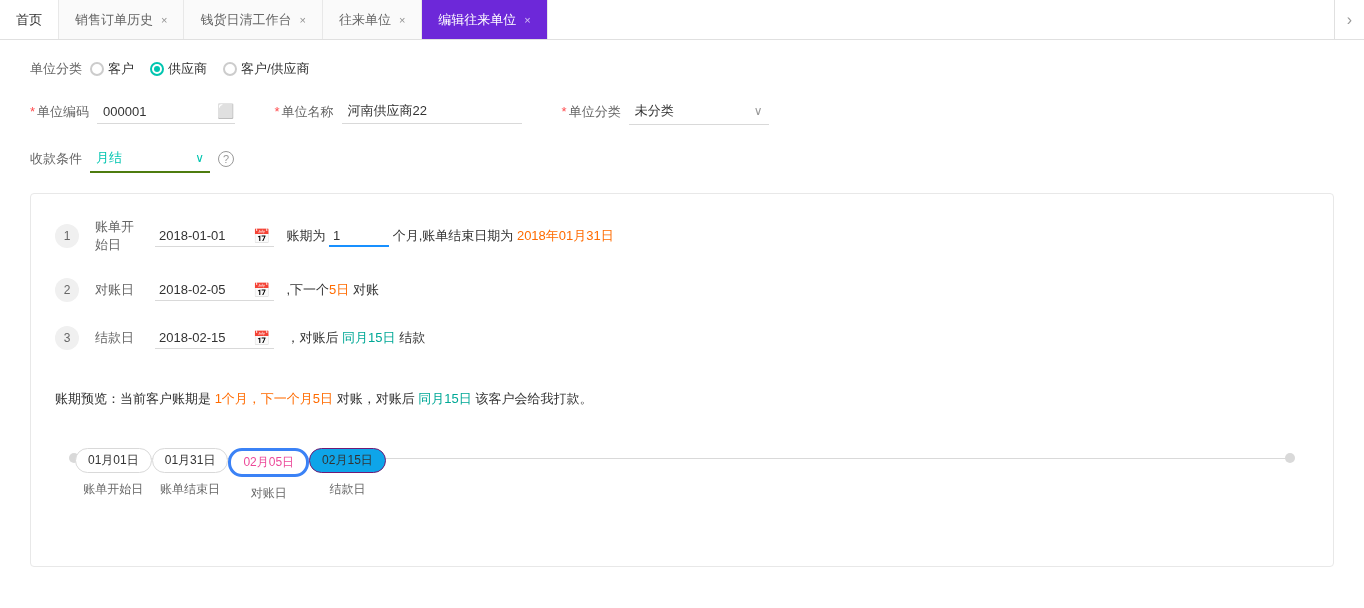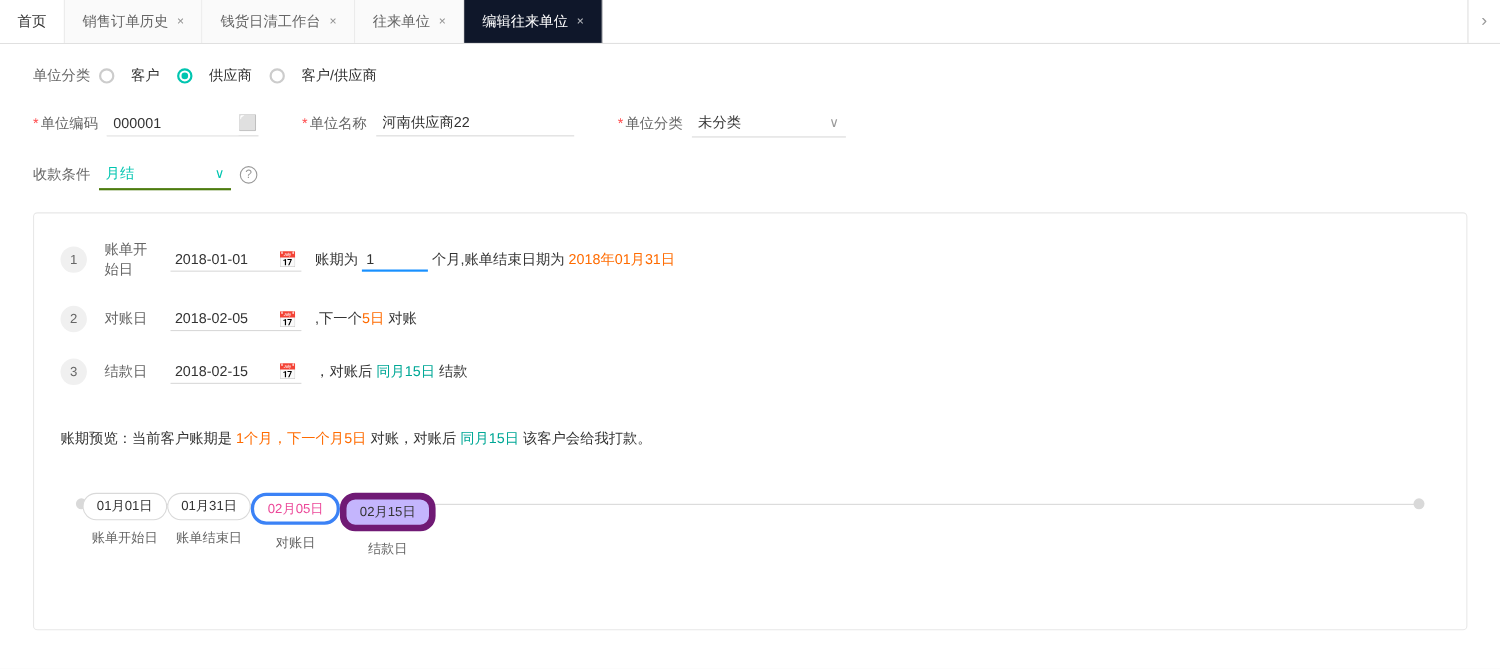--- a/index.html
+++ b/index.html
@@ -21,21 +21,21 @@
       cursor: pointer;
       font-size: 13px;
       color: #666;
       border-right: 1px solid #e8e8e8;
       white-space: nowrap;
       background: #fafafa;
       position: relative;
     }
     .tab-item:first-child { background: #fff; color: #333; }
     .tab-item.active {
-      background: #0f172a;
+      background: #6d28d9;
       color: #fff;
     }
     .tab-close {
       margin-left: 8px;
       font-size: 11px;
       color: inherit;
       opacity: 0.7;
       cursor: pointer;
     }
     .tab-arrow {
@@ -78,21 +78,21 @@
       margin-right: 2px;
     }
     .radio-group {
       display: flex;
       align-items: center;
       gap: 16px;
     }
     .radio-item {
       display: flex;
       align-items: center;
-      gap: 15px;
+      gap: 4px;
       cursor: pointer;
     }
     .radio-circle {
       width: 14px;
       height: 14px;
       border-radius: 50%;
       border: 2px solid #ccc;
       display: inline-block;
       position: relative;
     }
@@ -414,20 +414,20 @@
           </div>
           <div style="display:flex; flex-direction:column; align-items:center;">
             <div style="background:#fff; border:1px solid #d9d9d9; border-radius:14px; padding:3px 12px; font-size:12px; color:#333; z-index:2;">01月31日</div>
             <span style="margin-top:8px; font-size:12px; color:#666;">账单结束日</span>
           </div>
           <div style="display:flex; flex-direction:column; align-items:center;">
             <div style="background:#fff; border:3px solid #3b82f6; border-radius:14px; padding:3px 12px; font-size:12px; color:#ec4899; z-index:2;">02月05日</div>
             <span style="margin-top:8px; font-size:12px; color:#666;">对账日</span>
           </div>
           <div style="display:flex; flex-direction:column; align-items:center;">
-            <div style="background:#c4b5fd; border:6px solid #701a75; border-radius:14px; padding:3px 12px; font-size:12px; color:#333; z-index:2;">02月15日</div>
+            <div style="background:#0ea5e9; border:1px solid #701a75; border-radius:14px; padding:3px 12px; font-size:12px; color:#333; z-index:2;">02月15日</div>
             <span style="margin-top:8px; font-size:12px; color:#666;">结款日</span>
           </div>
         </div>
       </div>
     </div>
   </div>
 </div>
 
 </body></html>

